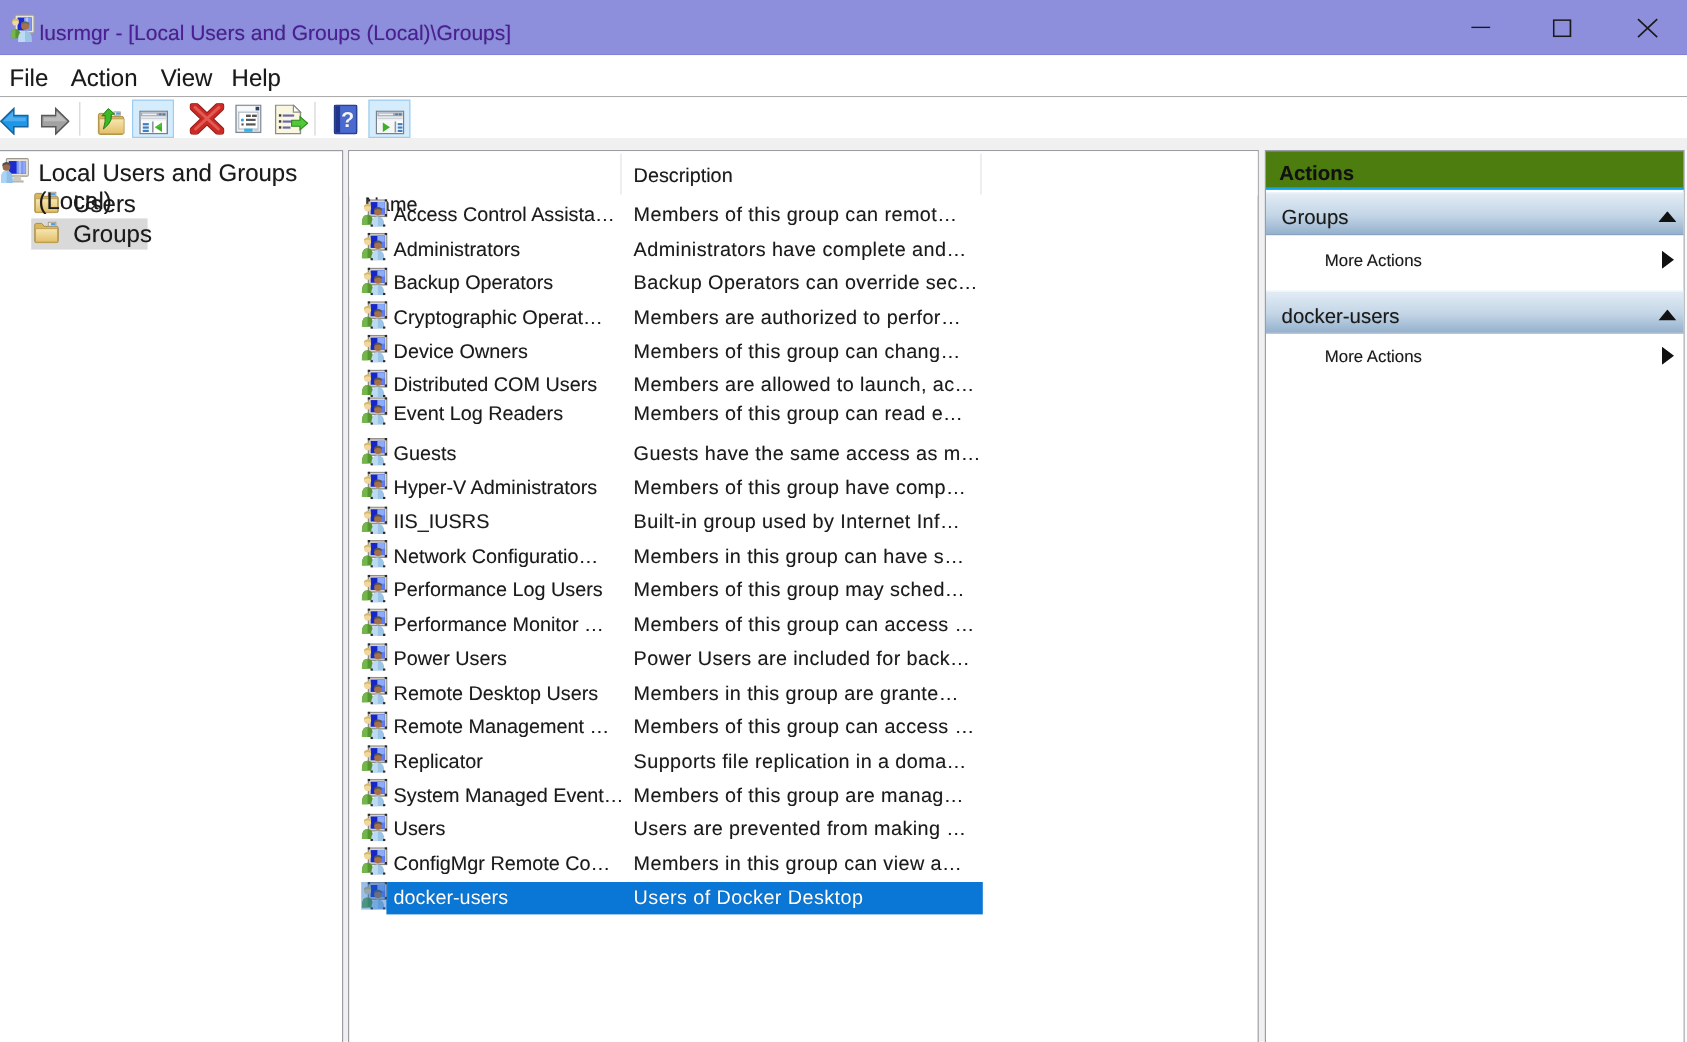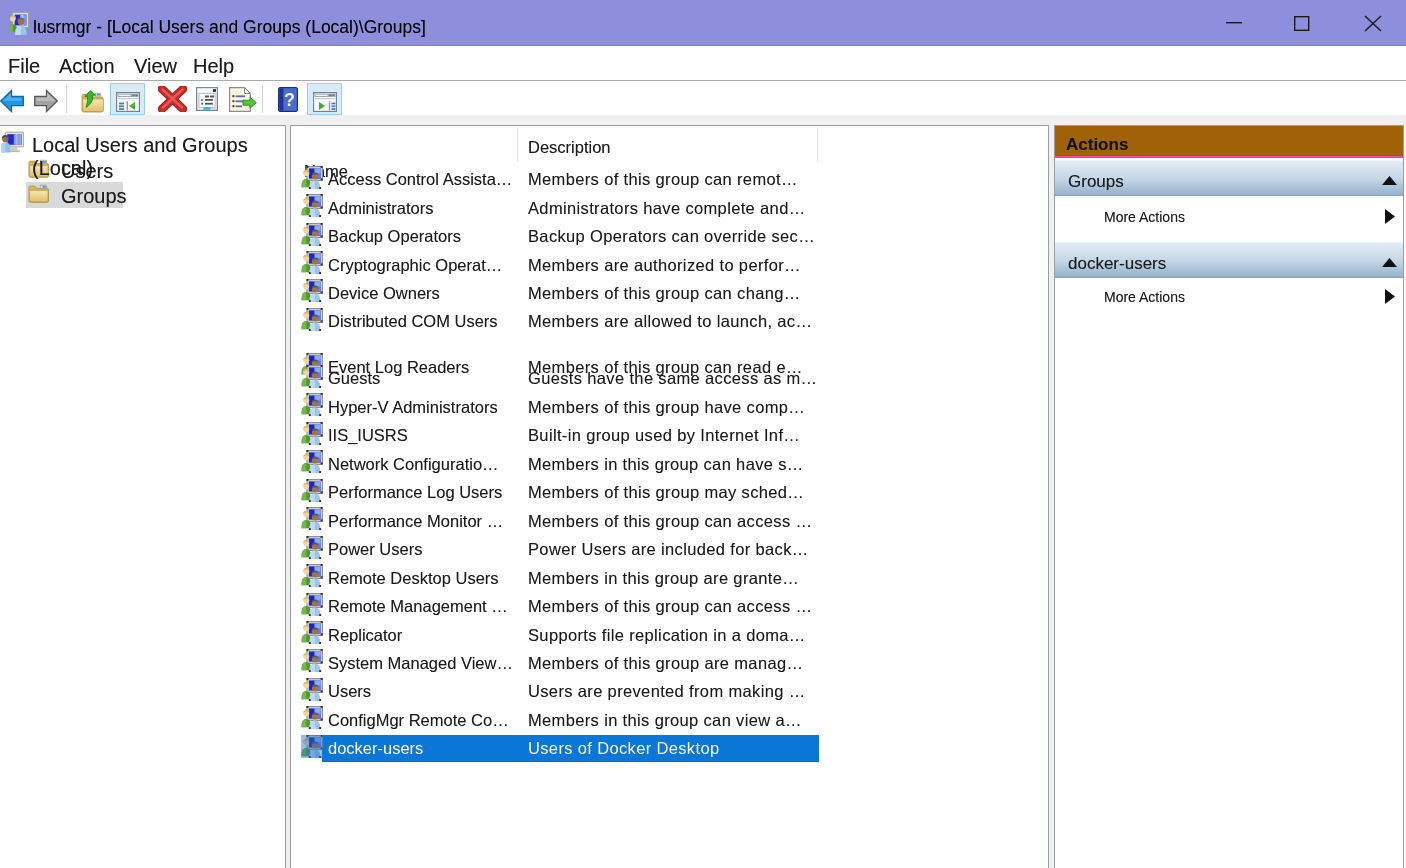--- a/index.html
+++ b/index.html
@@ -3,21 +3,21 @@
 <meta charset="utf-8">
 <style>
   * { margin:0; padding:0; box-sizing:border-box; }
   html,body { width:1406px; height:868px; overflow:hidden; background:#fff;
     font-family:"Liberation Sans", sans-serif; }
   body { text-shadow: 0 0 0.6px rgba(40,40,40,0.45); }
   #selbar ~ span, .lrow span { text-shadow: 0 0 0.6px rgba(40,40,40,0.4); }
   .abs { position:absolute; }
   #titlebar { position:absolute; left:0; top:0; width:1406px; height:46px;
     background:#8d8fdd; border-bottom:1px solid #8082d6; }
-  #title-text { position:absolute; left:33px; top:16.5px; font-size:17.5px; color:#000000; }
+  #title-text { position:absolute; left:33px; top:16.5px; font-size:17.5px; color:#4c1d95; }
   #menubar { position:absolute; left:0; top:46px; width:1406px; height:34px; background:#fff; }
   .menu-item { position:absolute; top:9px; font-size:20px; color:#1a1a1a; }
   #mdiv { position:absolute; left:0; top:80px; width:1406px; height:1px; background:#ababab; }
   #toolbar { position:absolute; left:0; top:81px; width:1406px; height:34px; background:#fff; }
   #band { position:absolute; left:0; top:115px; width:1406px; height:10px; background:#f0f0f0; }
   #client { position:absolute; left:0; top:125px; width:1406px; height:743px; background:#f0f0f0; }
   .panel { position:absolute; background:#fff; border:1px solid #9a9ea4; }
   #tree-panel { left:-2px; top:0; width:288px; height:745px; }
   #list-panel { left:290px; top:0; width:759px; height:745px; }
   #act-panel  { left:1054px; top:0; width:350px; height:745px; }
@@ -30,22 +30,22 @@
   
   #lhead { position:absolute; left:0; top:0; width:757px; height:37px; background:#fff; }
   .hsep { position:absolute; top:2px; width:1px; height:34px; background:#e3e3e3; }
   .lrow { position:absolute; left:0; width:757px; height:29px; font-size:16.5px; color:#1a1a1a; }
   .lrow .nm { position:absolute; left:37px; top:7.5px; white-space:nowrap; }
   .lrow .ds { position:absolute; left:237px; top:7.5px; white-space:nowrap; letter-spacing:0.35px; }
   .lrow svg.gicon { position:absolute; left:10px; top:3px; }
   #selbar { position:absolute; left:31px; top:3.2px; width:497px; height:27.5px; background:#0a77d6; }
 
   
-  #act-head { position:absolute; left:0; top:0; width:348px; height:32px; background:#a16207;
-     border-bottom:2px solid #ec4899;text-decoration:underline; }
+  #act-head { position:absolute; left:0; top:0; width:348px; height:32px; background:#4d7c0f;
+     border-bottom:2px solid #0ea5e9;text-decoration:underline; }
   #act-head span { position:absolute; left:11px; top:9px; font-weight:bold; font-size:17px; color:#111; }
   .act-bar { position:absolute; left:0; width:348px; height:36px;
      background:linear-gradient(#e2ecf5,#c3d5e6 55%,#94b1cd);
      border-top:1px solid #eef4f9; border-bottom:1px solid #88a3bf; }
   .act-bar span { position:absolute; left:13px; top:11px; font-size:17px; color:#1a1a1a; }
   .act-more { position:absolute; left:49px; font-size:14px; color:#1a1a1a; }
   .tri { position:absolute; }
 </style>
 </head>
 <body>
@@ -313,21 +313,21 @@
           <span class="nm">Device Owners</span>
           <span class="ds">Members of this group can chang…</span>
         </div>
       <div class="lrow" style="top:178.9px;">
           <svg class="gicon" width="22" height="23" viewBox="0 0 22 23">
             <use href="#grp"></use>
           </svg>
           <span class="nm">Distributed COM Users</span>
           <span class="ds">Members are allowed to launch, ac…</span>
         </div>
-      <div class="lrow" style="top:224px;">
+      <div class="lrow" style="top:202px;">
           <svg class="gicon" width="22" height="23" viewBox="0 0 22 23">
             <use href="#grp"></use>
           </svg>
           <span class="nm">Event Log Readers</span>
           <span class="ds">Members of this group can read e…</span>
         </div>
       <div class="lrow" style="top:235.8px;">
           <svg class="gicon" width="22" height="23" viewBox="0 0 22 23">
             <use href="#grp"></use>
           </svg>
@@ -394,21 +394,21 @@
           <svg class="gicon" width="22" height="23" viewBox="0 0 22 23">
             <use href="#grp"></use>
           </svg>
           <span class="nm">Replicator</span>
           <span class="ds">Supports file replication in a doma…</span>
         </div>
       <div class="lrow" style="top:520.4px;">
           <svg class="gicon" width="22" height="23" viewBox="0 0 22 23">
             <use href="#grp"></use>
           </svg>
-          <span class="nm">System Managed View…</span>
+          <span class="nm">System Managed Event…</span>
           <span class="ds">Members of this group are manag…</span>
         </div>
       <div class="lrow" style="top:548.9px;">
           <svg class="gicon" width="22" height="23" viewBox="0 0 22 23">
             <use href="#grp"></use>
           </svg>
           <span class="nm">Users</span>
           <span class="ds">Users are prevented from making …</span>
         </div>
       <div class="lrow" style="top:577.3px;">

